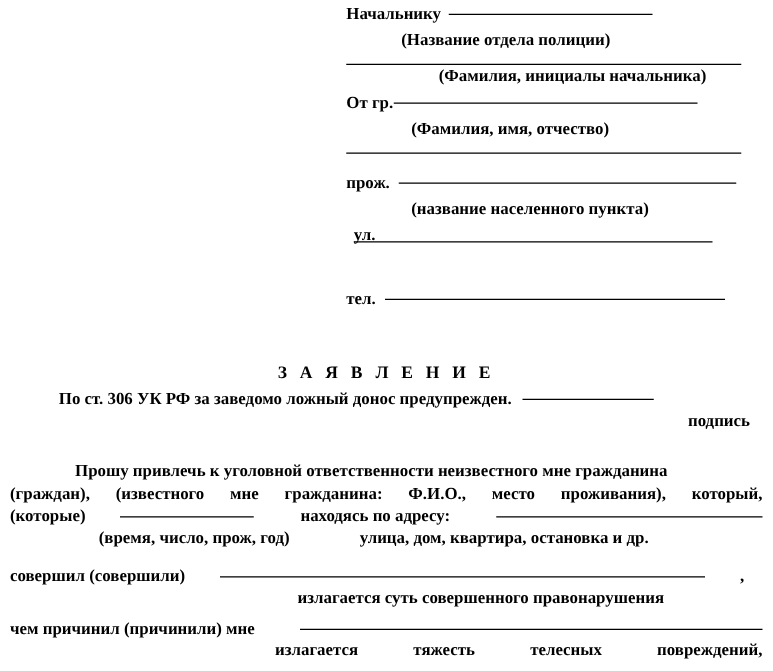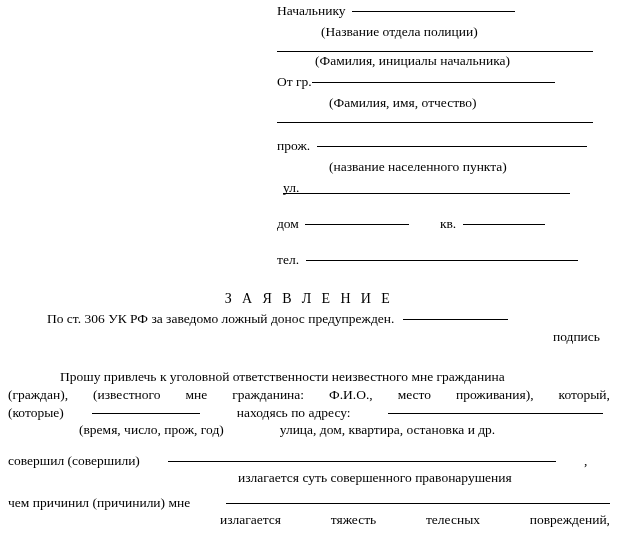--- a/index.html
+++ b/index.html
@@ -14,20 +14,21 @@
     overflow: hidden;
     font-family: "Liberation Serif", "DejaVu Serif", serif;
     color: #000000;
     font-size: 13.5px;
   }
 
   .page {
     position: relative;
     width: 618px;
     height: 537px;
+    font-weight: bold;
   }
   .rule {
     display: inline-block;
     border-bottom: 1.6px solid #000;
     height: 0;
     vertical-align: baseline;
     position: relative;
     top: -3px;
   }
   .caption {
@@ -143,21 +144,21 @@
       <span class="hdr-label">Начальнику</span>
       <span class="rule" style="width:163px; margin-left:6px;"></span>
     </div>
 
     <div class="cap-row cap-indent-1">
       <span class="caption">(Название отдела полиции)</span>
     </div>
 
     <div class="standalone-rule"></div>
 
-    <div class="cap-row cap-indent-2" style="margin-top:1px;">
+    <div class="cap-row cap-indent-2" style="margin-top:1px;text-align:center;">
       <span class="caption">(Фамилия, инициалы начальника)</span>
     </div>
 
     <div class="hdr-line" style="margin-top:1px;">
       <span class="hdr-label">От  гр.</span>
       <span class="rule" style="width:243px; margin-left:0px;"></span>
     </div>
 
     <div class="cap-row cap-indent-3">
       <span class="caption">(Фамилия, имя, отчество)</span>
@@ -176,26 +177,20 @@
       <span class="caption">(название населенного пункта)</span>
     </div>
 
     <div class="hdr-line" style="margin-top:1px;flex-direction:column;">
       <span class="hdr-label">ул.</span>
       <span class="rule" style="width:287px; margin-left:6px;"></span>
     </div>
 
     <div class="gap-md"></div>
 
-    <div class="hdr-line">
-      <span class="hdr-label">дом</span>
-      <span class="rule" style="width:104px; margin-left:6px;"></span>
-      <span class="hdr-label" style="margin-left:31px;">кв.</span>
-      <span class="rule" style="width:82px; margin-left:7px;"></span>
-    </div>
 
     <div class="gap-md"></div>
 
     <div class="hdr-line">
       <span class="hdr-label">тел.</span>
       <span class="rule" style="width:272px; margin-left:7px;"></span>
     </div>
 
   </div>
 

